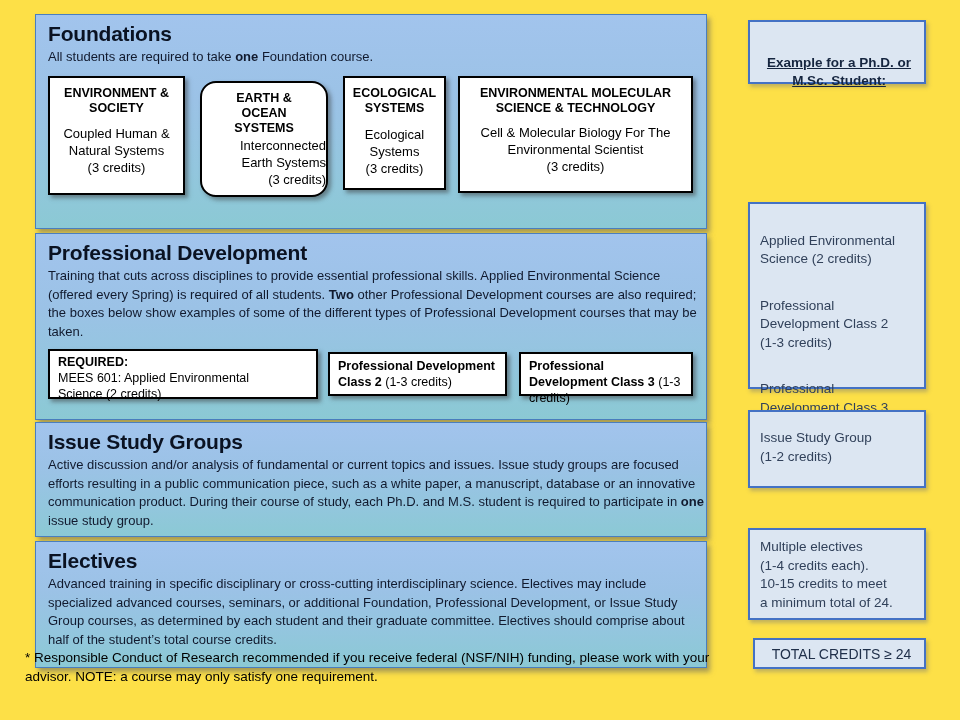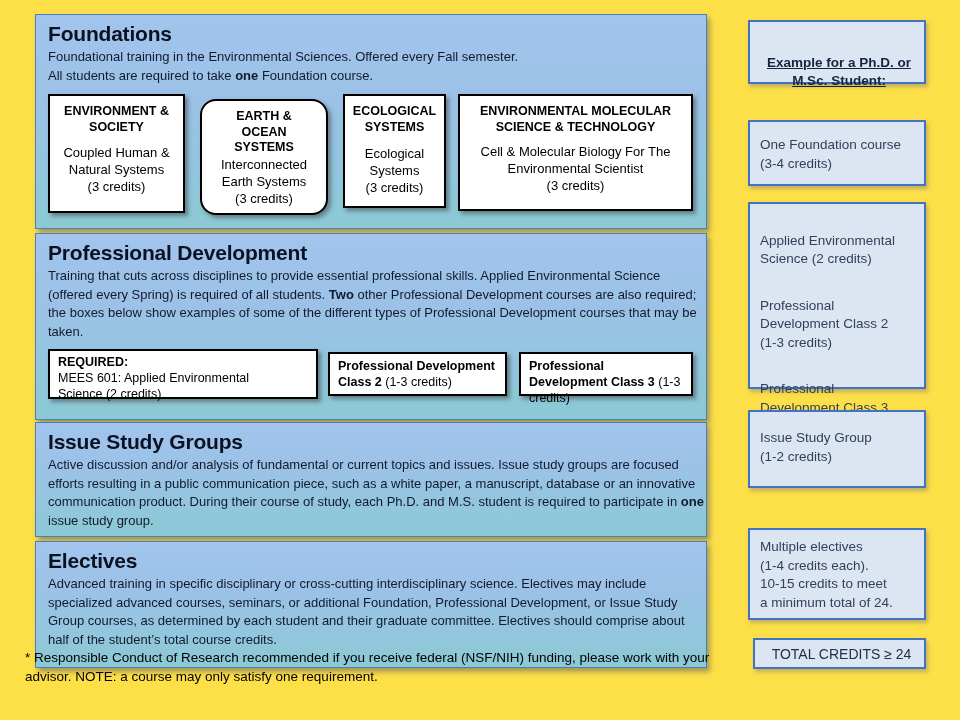--- a/index.html
+++ b/index.html
@@ -29,21 +29,21 @@
   .course-box {
     background: #FFFFFF; border: 2px solid #000000;
     box-shadow: 3px 3px 4px rgba(55,55,55,0.5);
     text-align: center; color: #000; padding-top: 8px;
   }
   .course-box .cb-title { font-weight: bold; font-size: 12.5px; line-height: 1.22; white-space: pre-line; }
   .course-box .cb-body  { font-size: 13px; line-height: 1.3; white-space: pre-line; }
   #course-0 { width: 137px; height: 119px; margin-left: 0; }
   #course-0 .cb-body { margin-top: 10px; }
   #course-1 { width: 128px; height: 116px; margin-left: 15px; margin-top: 5px; border-radius: 16px; }
-  #course-1 .cb-body { margin-top: 2px; }
+  #course-1 .cb-body { margin-top: 2px; text-align: right; }
   #course-2 { width: 103px; height: 114px; margin-left: 15px; }
   #course-2 .cb-body { margin-top: 11px; }
   #course-3 { width: 235px; height: 117px; margin-left: 12px; }
   #course-3 .cb-body { margin-top: 9px; }
 
   
   .pd-row { display: flex; align-items: flex-start; margin-top: 7px; }
   .pd-box {
     background: #FFFFFF; border: 2px solid #000000;
     box-shadow: 3px 3px 4px rgba(55,55,55,0.5);
@@ -80,21 +80,20 @@
     font-size: 13.5px; color: #000; line-height: 1.42; }
 </style>
 </head>
 <body>
 
 <div id="stage">
 
   <div class="section" id="sec-foundations">
     <div class="section-title">Foundations</div>
     <div class="section-body">
-      <div>Foundational training in the Environmental Sciences. Offered every Fall semester.</div>
       <div><span>All students are required to take </span><b>one</b><span> Foundation course.</span></div>
     </div>
     <div class="course-row">
       <div class="course-box" id="course-0">
         <div class="cb-title">ENVIRONMENT &amp;
 SOCIETY</div>
         <div class="cb-body">Coupled Human &amp;
 Natural Systems
 (3 credits)</div>
       </div>
@@ -145,22 +144,20 @@
   <div class="section" id="sec-electives">
     <div class="section-title">Electives</div>
     <div class="section-body">Advanced training in specific disciplinary or cross-cutting interdisciplinary science. Electives may include specialized advanced courses, seminars, or additional Foundation,  Professional Development,  or Issue Study Group  courses, as determined  by each student and their graduate committee.  Electives should comprise about half of the student’s total course credits.</div>
   </div>
 
   <div class="side-box" id="side-header">
     <span class="u">Example for a Ph.D. or</span>
     <span class="u">M.Sc. Student:</span>
   </div>
 
-  <div class="side-box" id="side-foundation">One Foundation  course
-(3-4 credits)</div>
 
   <div class="side-box" id="side-pd">
     <div class="side-item">Applied Environmental
 Science (2 credits)</div>
     <div class="side-item">Professional
 Development  Class 2
 (1-3 credits)</div>
     <div class="side-item">Professional
 Development  Class 3
 (1-3 credits)</div>

